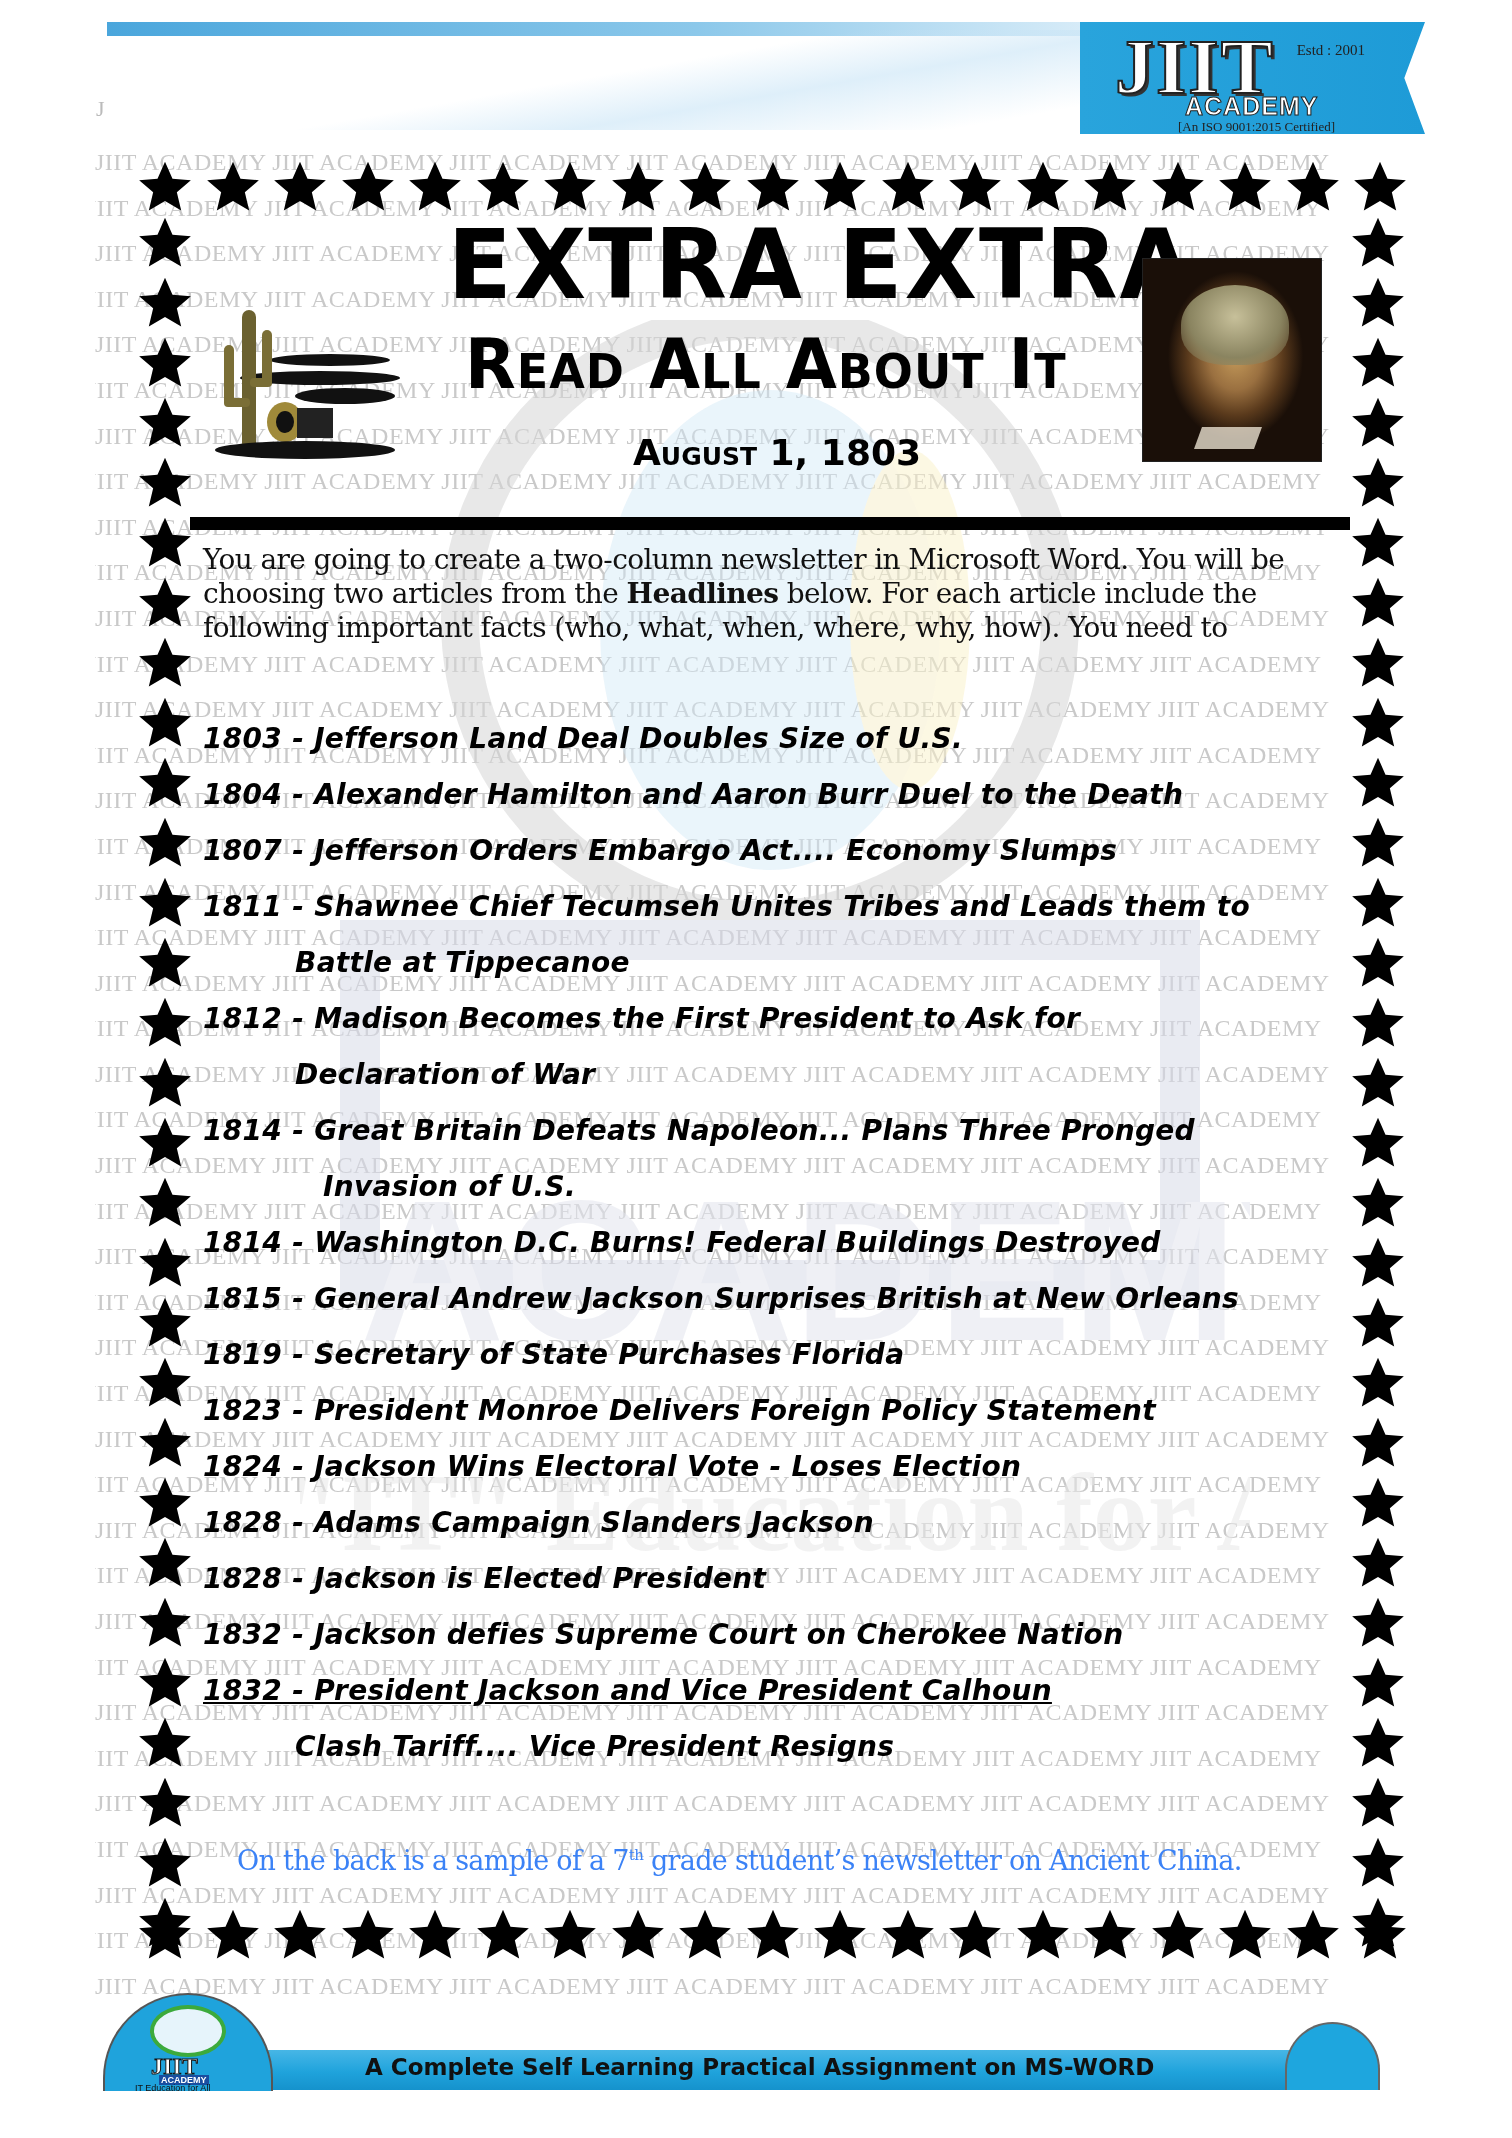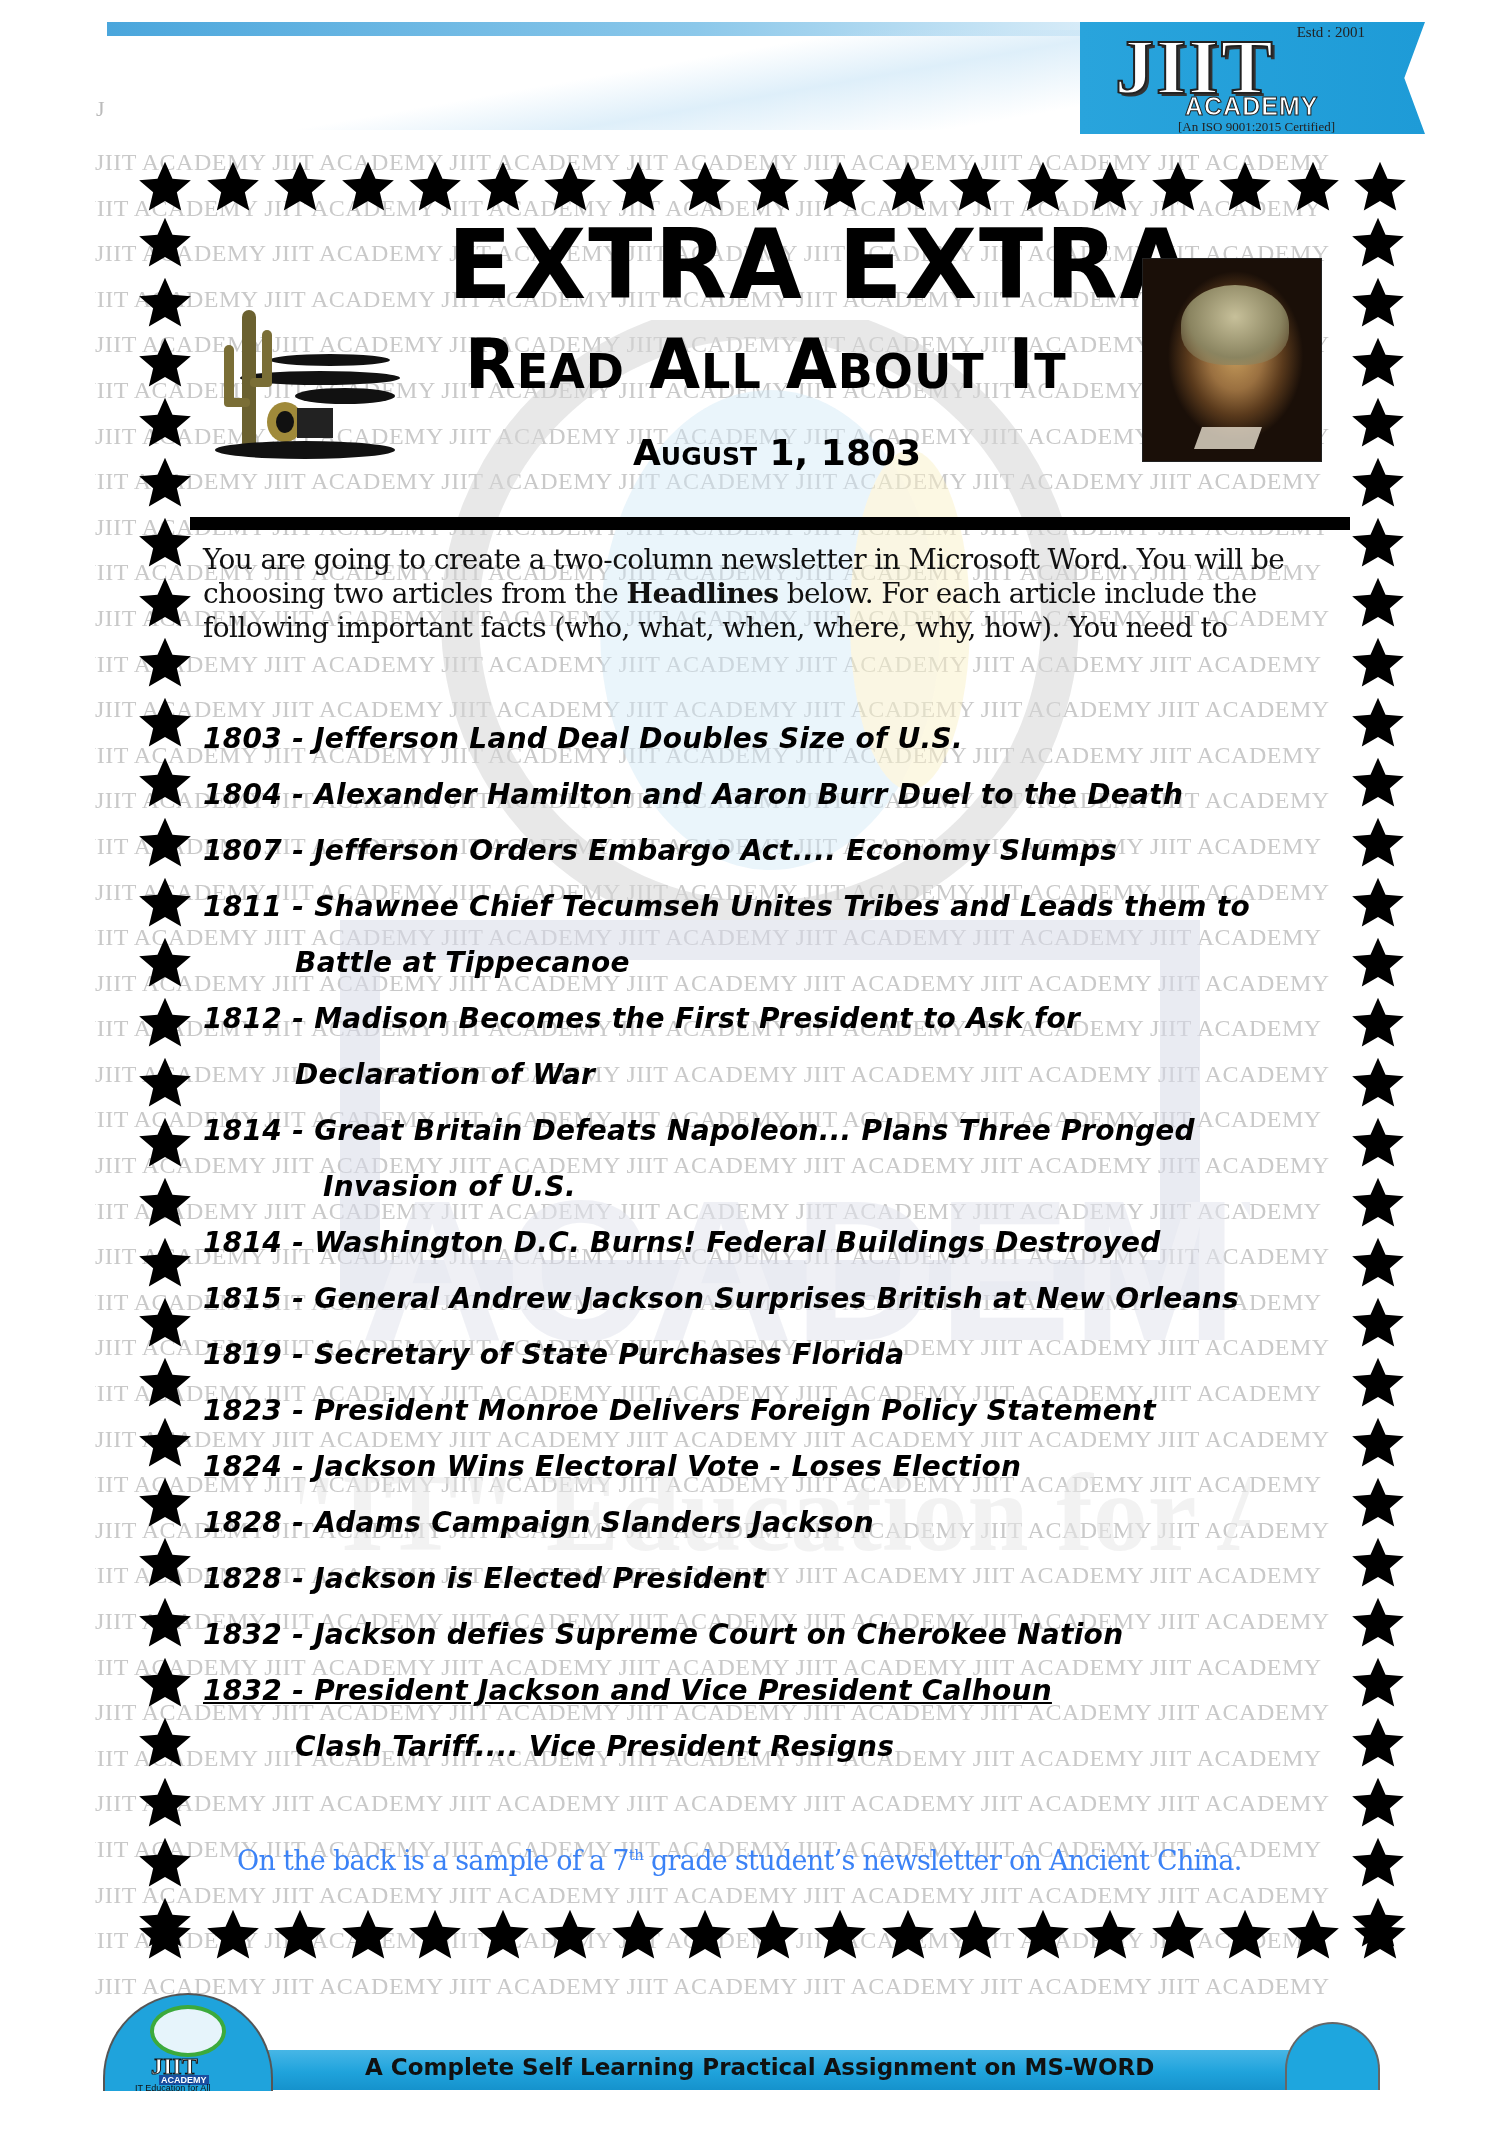--- a/index.html
+++ b/index.html
@@ -31,21 +31,21 @@
     background: linear-gradient(170deg, rgba(140,200,235,0.0) 40%, rgba(200,228,246,0.6) 55%, rgba(255,255,255,0) 75%);
     z-index: 1;
   }
   .logo-top {
     position: absolute; left: 1080px; top: 22px; width: 345px; height: 112px;
     background: linear-gradient(90deg, #29a4dc 0%, #1e9bd7 100%);
     clip-path: polygon(0 0, 100% 0, 94% 50%, 100% 100%, 0 100%);
     z-index: 2;
   }
   .logo-estd {
-    position: absolute; right: 60px; top: 2px; font-size: 15px; color: #222;
+    position: absolute; right: 60px; top: 20px; font-size: 15px; color: #222;
     font-family: "Liberation Serif", serif;
   }
   .logo-jiit {
     position: absolute; left: 35px; top: 8px; font-family: "Liberation Serif", serif;
     font-size: 78px; font-weight: bold; color: #fff; letter-spacing: 2px; line-height: 74px;
     -webkit-text-stroke: 2px #222; text-shadow: 3px 3px 0 #333;
   }
   .logo-academy {
     position: absolute; left: 105px; top: 70px; font-family: "Liberation Sans", sans-serif;
     font-size: 25px; font-weight: bold; color: #fff; letter-spacing: 1px;

